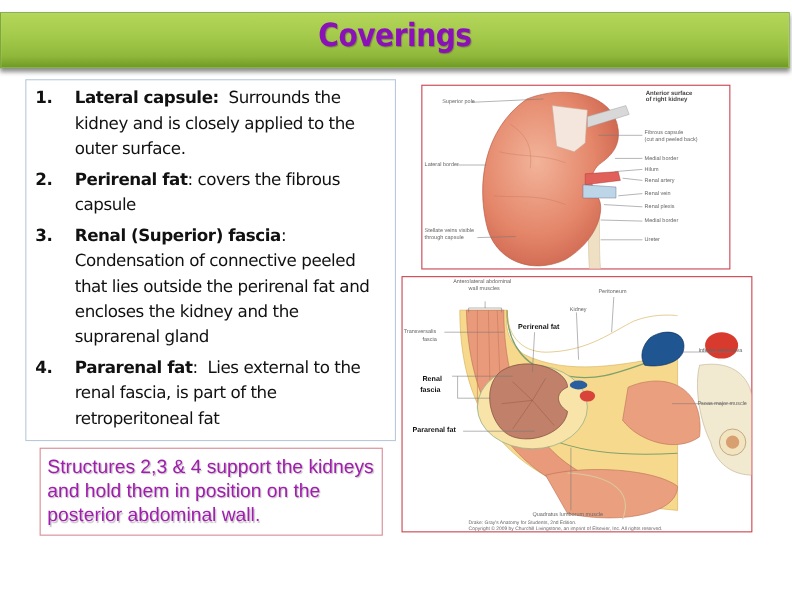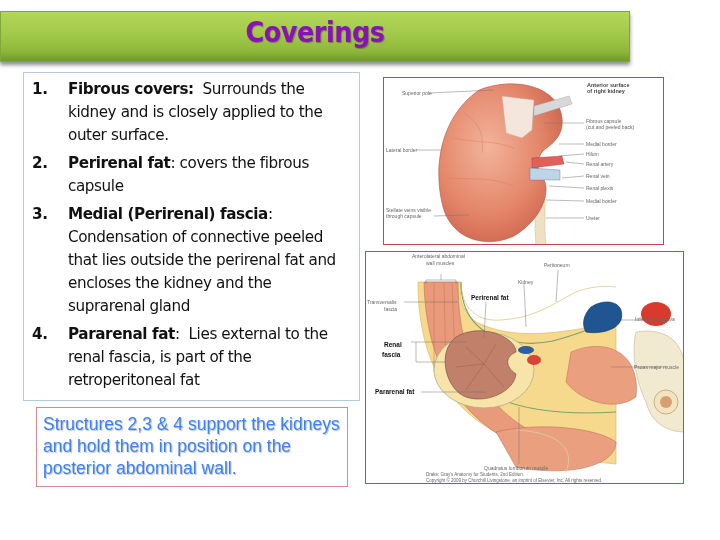--- a/index.html
+++ b/index.html
@@ -1,57 +1,57 @@
 <!DOCTYPE html>
 <html><head>
 <meta charset="utf-8">
 <style>
   html, body { margin:0; padding:0; }
   body { width:720px; height:540px; background:#ffffff; position:relative; overflow:hidden; font-family:"Liberation Sans", sans-serif; }
-  .banner { position:absolute; left:0; top:11px; width:630px; height:51px;
+  .banner { position:absolute; left:0; top:11px; width:718px; height:51px;
     background:linear-gradient(to bottom,#b4d65a 0%,#a3c94a 45%,#8fb83a 80%,#6f9a25 100%);
     border:1px solid #7fa83a; box-shadow:0 3px 4px rgba(0,0,0,0.45); box-sizing:border-box; }
   .banner-title { position:absolute; left:0; right:0; top:3px; text-align:center;
     font-family:"DejaVu Sans", sans-serif; font-weight:bold; font-size:29px; color:#8a10b8;
     letter-spacing:-0.5px; text-shadow:1px 1px 1px rgba(60,0,80,0.35); transform:scaleX(0.88); }
   .list-box { position:absolute; left:23px; top:72px; width:337px; height:329px; border:1px solid #b9c9dc; box-sizing:border-box; background:#fff; }
   .list { list-style:none; margin:0; padding:5px 0 0 0; }
   .list li { position:relative; padding-left:44px; padding-right:6px; font-family:"DejaVu Sans", sans-serif; font-size:15.2px; line-height:23px; color:#111; letter-spacing:-0.4px; margin-bottom:5px; }
   .list li .num { position:absolute; left:8px; top:0; font-weight:bold; }
   .list li .term { font-weight:bold; }
   .summary-box { position:absolute; left:36px; top:407px; width:312px; height:80px; border:1px solid #d88a93; box-sizing:border-box; padding:5px 6px; }
-  .summary-text { font-family:"Liberation Sans", sans-serif; font-size:17.5px; line-height:22px; color:#3b82f6; text-shadow:1px 1px 1px rgba(0,0,0,0.25); }
+  .summary-text { font-family:"Liberation Sans", sans-serif; font-size:17.5px; line-height:22px; color:#a21caf; text-shadow:1px 1px 1px rgba(0,0,0,0.25); }
   .img-box { position:absolute; border:1px solid #c8434f; box-sizing:border-box; background:#fff; overflow:hidden; }
   .kidney-box { left:383px; top:77px; width:281px; height:168px; }
   .section-box { left:365px; top:251px; width:319px; height:233px; }
   .lbl { position:absolute; font-family:"Liberation Sans", sans-serif; font-size:5px; color:#666; white-space:nowrap; line-height:6px; }
   .lbl.bold { font-weight:bold; color:#111; font-size:6.5px; line-height:8px; }
   .lbl.head { font-weight:bold; color:#444; font-size:5.5px; }
   svg { position:absolute; left:0; top:0; }
 </style>
 </head>
 <body>
 
 <div class="banner">
   <div class="banner-title">Coverings</div>
 </div>
 
 <div class="list-box">
   <ul class="list">
     <li>
       <span class="num">1.</span>
-      <span class="term">Fibrous covers:</span><span style="white-space:pre-wrap">  Surrounds the kidney and is closely applied to the outer surface.</span>
+      <span class="term">Lateral capsule:</span><span style="white-space:pre-wrap">  Surrounds the kidney and is closely applied to the outer surface.</span>
     </li>
     <li>
       <span class="num">2.</span>
       <span class="term">Perirenal fat</span><span>: covers the fibrous capsule</span>
     </li>
     <li>
       <span class="num">3.</span>
-      <span class="term">Medial (Perirenal) fascia</span><span>: Condensation of connective peeled that lies outside the perirenal fat and encloses the kidney and the suprarenal gland</span>
+      <span class="term">Renal (Superior) fascia</span><span>: Condensation of connective peeled that lies outside the perirenal fat and encloses the kidney and the suprarenal gland</span>
     </li>
     <li>
       <span class="num">4.</span>
       <span class="term">Pararenal fat</span><span style="white-space:pre-wrap">:  Lies external to the renal fascia, is part of the retroperitoneal fat</span>
     </li>
   </ul>
 </div>
 
 <div class="summary-box">
   <div class="summary-text">Structures 2,3 &amp; 4 support the kidneys and hold them in position on the posterior abdominal wall.</div>

